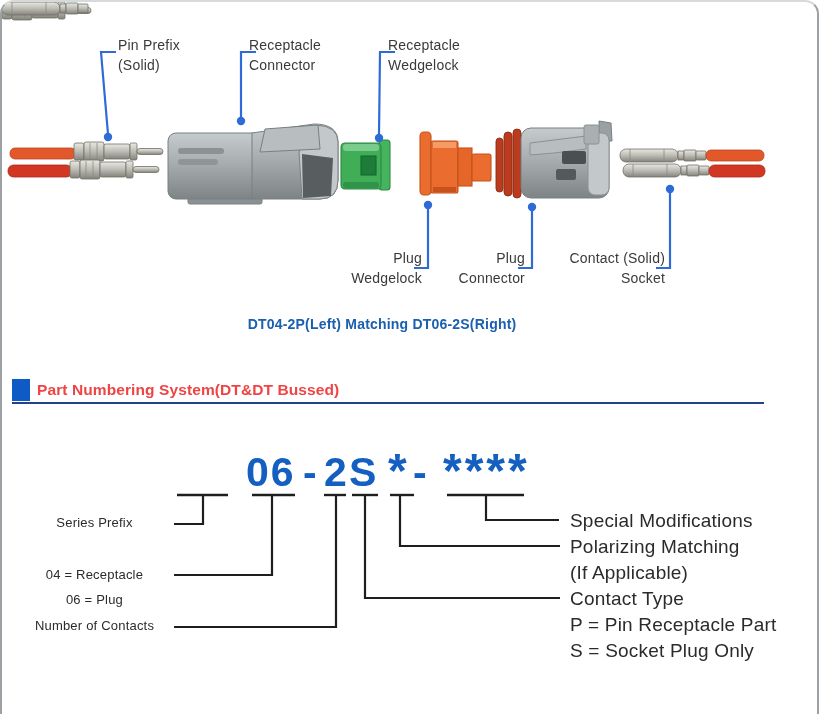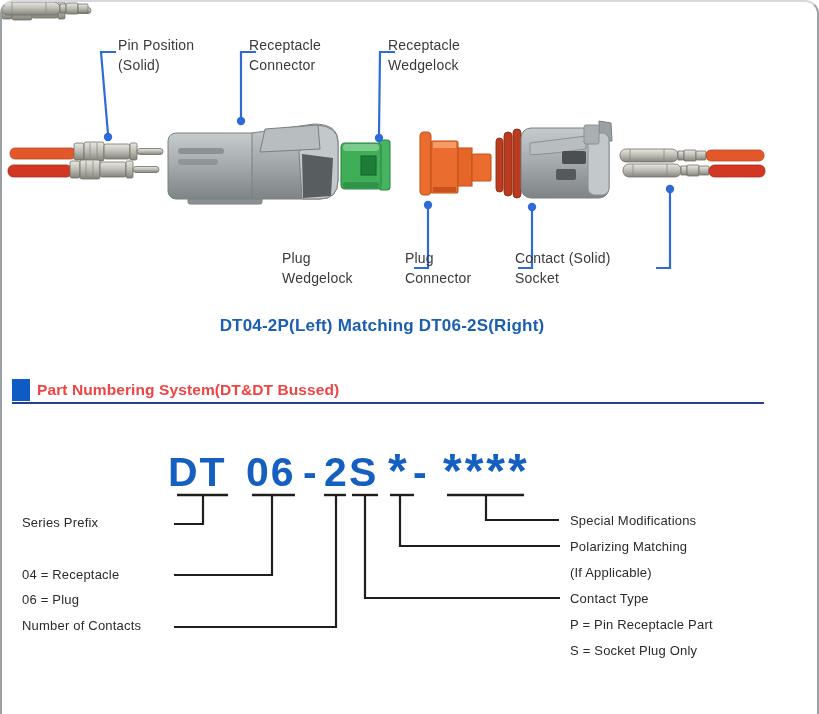--- a/index.html
+++ b/index.html
@@ -10,42 +10,42 @@
     border-color:#d6dadc #9ba1a4 transparent #9ba1a4;
     border-radius:14px 14px 0 0;
     font-family:"Liberation Sans", sans-serif;
   }
   svg{position:absolute;left:0;top:0;pointer-events:none;}
   .callout-label{
     position:absolute;font-size:14px;line-height:20px;letter-spacing:.2px;
     color:var(--label-ink);white-space:nowrap;
   }
   .callout-label span{display:block;}
-  .align-right{text-align:left;}
+  .align-right{text-align:right;}
   .caption{
     position:absolute;left:0;top:314px;width:760px;text-align:center;
-    font-size:17px;font-weight:bold;letter-spacing:.2px;color:var(--caption-blue);
+    font-size:14px;font-weight:bold;letter-spacing:.2px;color:var(--caption-blue);
   }
   .section-bullet{position:absolute;left:10px;top:377px;width:18px;height:22px;background:var(--bullet-blue);}
   .section-heading{
     position:absolute;left:35px;top:379px;font-size:15.5px;font-weight:bold;
     color:#ef4444;letter-spacing:.1px;white-space:nowrap;
   }
   .section-rule{position:absolute;left:10px;top:400px;width:752px;height:2px;background:var(--rule-navy);}
   .pn-seg{
     position:absolute;top:448px;font-size:41px;font-weight:bold;letter-spacing:2px;
     color:var(--pn-blue);white-space:nowrap;line-height:44px;
   }
   .pn-star{font-size:48px;top:446px;letter-spacing:3px;line-height:46px;}
   .bd-label{
     position:absolute;font-size:13px;line-height:16px;color:#2b2b29;
     letter-spacing:.2px;white-space:nowrap;
   }
-  .bd-left{left:20px;width:145px;text-align:left;}
-  .bd-right{left:568px;font-size:13px;}
+  .bd-left{left:20px;width:145px;text-align:center;}
+  .bd-right{left:568px;font-size:19px;}
 </style>
 </head>
 <body>
 
 <div class="page">
 
   <svg width="819" height="300" viewBox="0 0 819 300">
     <defs>
       <linearGradient id="metalV" x1="0" y1="0" x2="0" y2="1">
         <stop offset="0" stop-color="#e9e9e3"></stop>
@@ -147,21 +147,21 @@
       <circle cx="106" cy="135" r="4.2"></circle>
         <circle cx="239" cy="119" r="4.2"></circle>
       <circle cx="377" cy="136" r="4.2"></circle>
         <circle cx="426" cy="203" r="4.2"></circle>
       <circle cx="530" cy="205" r="4.2"></circle>
         <circle cx="668" cy="187" r="4.2"></circle>
     </g>
   </svg>
 
   <div class="callout-label" style="left:116px;top:33px">
-    <span>Pin Position</span>
+    <span>Pin Prefix</span>
     <span>(Solid)</span>
   </div>
   <div class="callout-label" style="left:247px;top:33px">
     <span>Receptacle</span>
     <span>Connector</span>
   </div>
   <div class="callout-label" style="left:386px;top:33px">
     <span>Receptacle</span>
     <span>Wedgelock</span>
   </div>
@@ -177,21 +177,20 @@
     <span>Contact (Solid)</span>
     <span>Socket</span>
   </div>
 
   <div class="caption">DT04-2P(Left) Matching DT06-2S(Right)</div>
 
   <div class="section-bullet"></div>
   <div class="section-heading">Part Numbering System(DT&amp;DT Bussed)</div>
   <div class="section-rule"></div>
 
-  <span class="pn-seg" style="left:166px">DT</span>
   <span class="pn-seg" style="left:244px">06</span>
   <span class="pn-seg" style="left:301px">-</span>
   <span class="pn-seg" style="left:322px">2</span>
   <span class="pn-seg" style="left:347px">S</span>
   <span class="pn-seg pn-star" style="left:386px">*</span>
   <span class="pn-seg" style="left:411px">-</span>
   <span class="pn-seg pn-star" style="left:441px">****</span>
 
   <svg width="819" height="714" viewBox="0 0 819 714">
     <g fill="none" style="stroke:var(--line-ink)" stroke-width="2.4">

